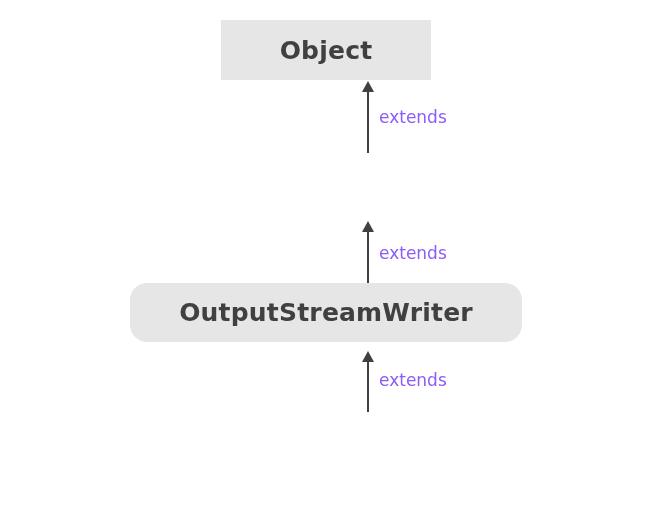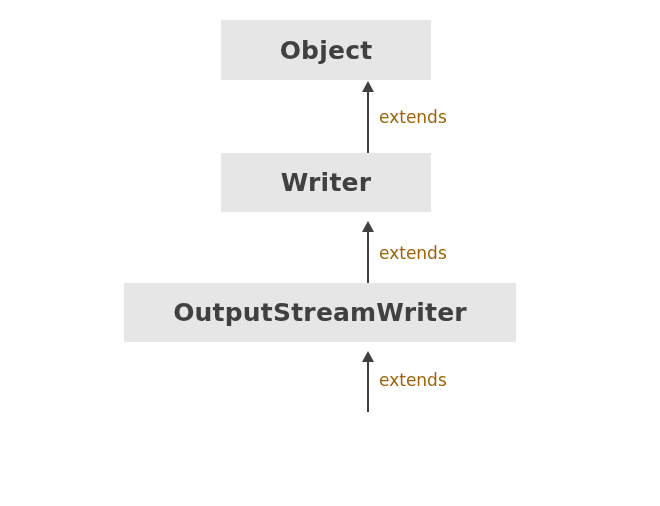--- a/index.html
+++ b/index.html
@@ -53,50 +53,47 @@
     border-left: 6px solid transparent;
     border-right: 6px solid transparent;
     border-bottom: 11px solid #404040;
   }
   .edge-label {
     position: absolute;
     font-family: "DejaVu Sans", sans-serif;
     font-weight: normal;
     font-size: 17px;
     line-height: 1;
-    color: #a16207;
+    color: #8b5cf6;
     white-space: nowrap;
   }
 </style>
 </head>
 <body>
 
 <div id="diagram">
 
   <div class="node" style="left:221px; top:20px; width:210px; height:60px;">
     <span class="node-label">Object</span>
   </div>
 
   <div class="edge">
     <div class="edge-line" style="left:325px; top:91px; height:62px;"></div>
     <div class="edge-head" style="left:320px; top:81px;"></div>
     <span class="edge-label" style="left:337px; top:109px;">extends</span>
   </div>
 
-  <div class="node" style="left:221px; top:153px; width:210px; height:59px;">
-    <span class="node-label">Writer</span>
-  </div>
 
   <div class="edge">
     <div class="edge-line" style="left:325px; top:231px; height:52px;"></div>
     <div class="edge-head" style="left:320px; top:221px;"></div>
     <span class="edge-label" style="left:337px; top:245px;">extends</span>
   </div>
 
-  <div class="node" style="left:124px; top:283px; width:392px; height:59px;">
+  <div class="node" style="left:130px; top:283px; width:392px; height:59px;border-radius:17px;">
     <span class="node-label">OutputStreamWriter</span>
   </div>
 
   <div class="edge">
     <div class="edge-line" style="left:325px; top:361px; height:51px;"></div>
     <div class="edge-head" style="left:320px; top:351px;"></div>
     <span class="edge-label" style="left:337px; top:372px;">extends</span>
   </div>
 
 

